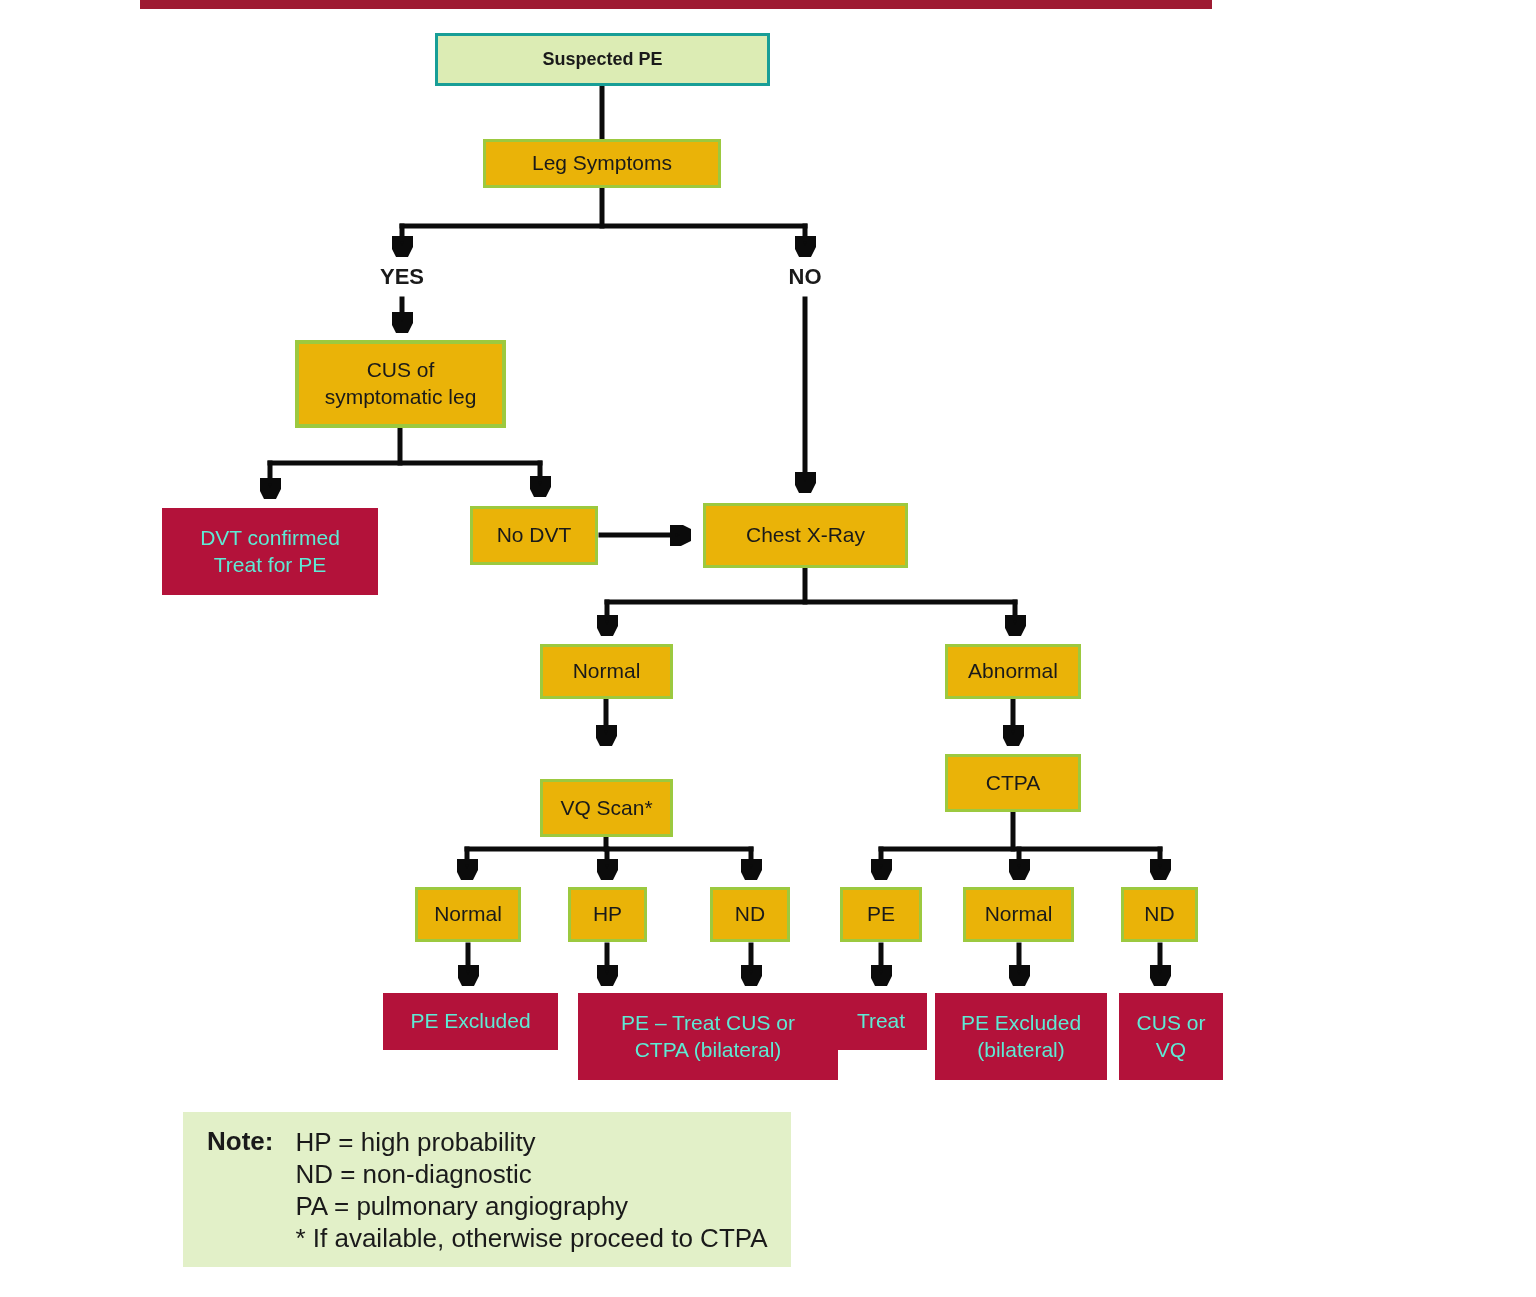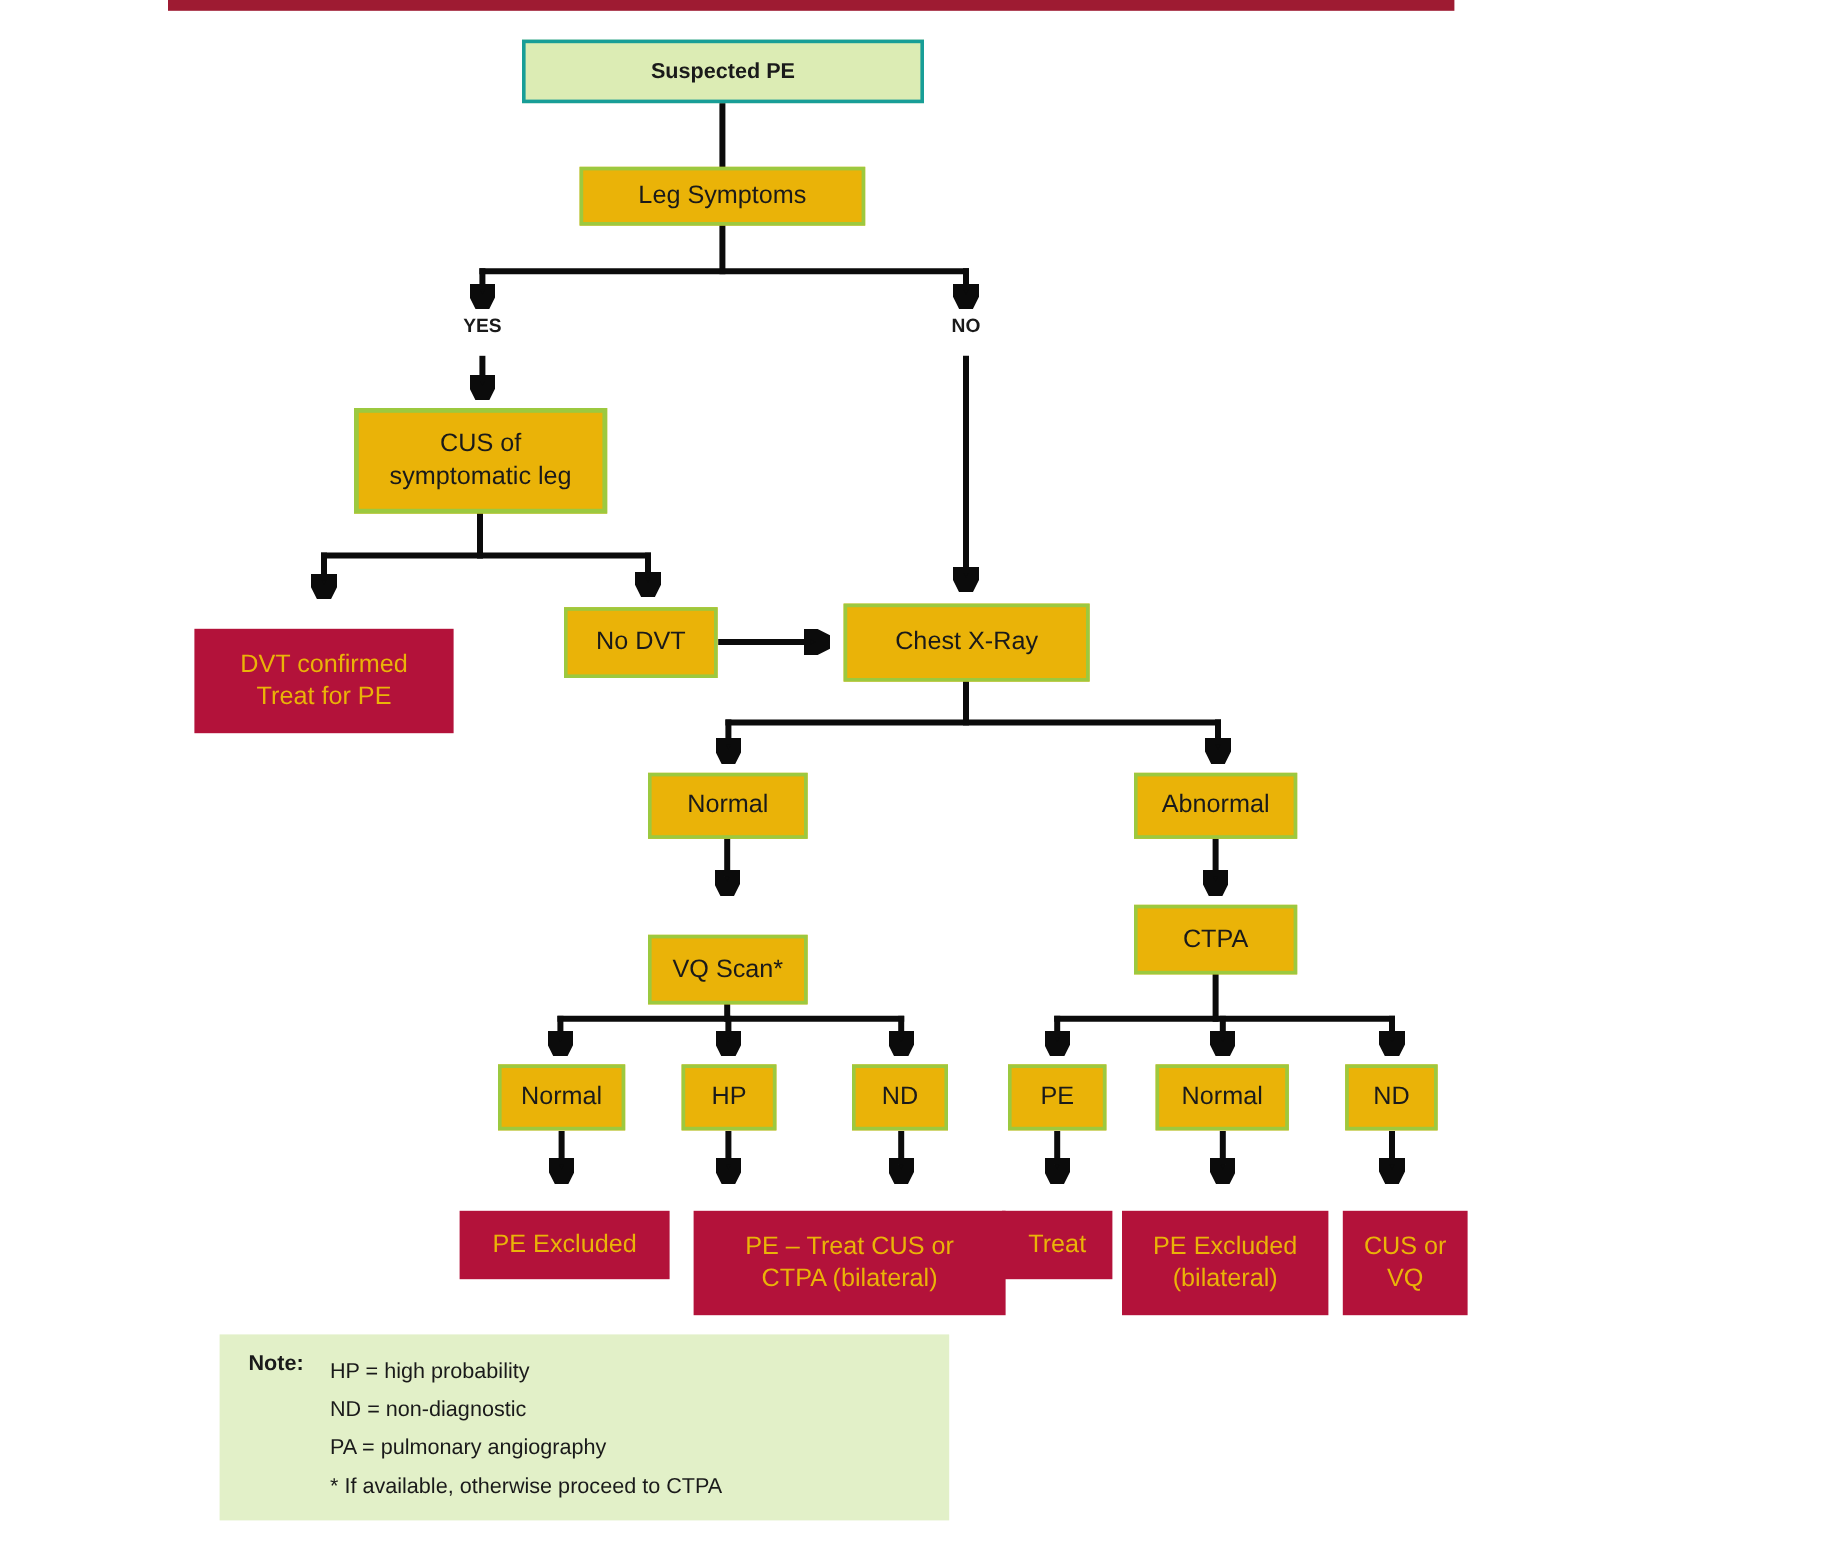--- a/index.html
+++ b/index.html
@@ -11,28 +11,28 @@
   svg.connectors{position:absolute;left:0;top:0;width:1536px;height:1297px;}
   svg.connectors line, svg.connectors path{stroke:#0b0b0b;stroke-width:5;fill:none;stroke-linecap:square;}
   .node{
     position:absolute;box-sizing:border-box;background:#eab308;
     border:3px solid #9cc93f;display:flex;flex-direction:column;
     align-items:center;justify-content:center;text-align:center;
     font-size:21px;line-height:1.28;
   }
   .node.start{background:#dcecb4;border:3px solid #189e97;font-weight:bold;font-size:18px;}
   .node.thick{border-width:4px;}
-  .node.red{background:#b3123a;border:none;color:#eab308;margin-top:16px;}
+  .node.red{background:#b3123a;border:none;color:#5eead4;}
   .branch-label{
-    position:absolute;transform:translateX(-50%);font-weight:bold;font-size:16px;
+    position:absolute;transform:translateX(-50%);font-weight:bold;font-size:22px;
   }
   .note{
     position:absolute;left:183px;top:1112px;width:608px;height:155px;
     background:#e2f0c8;box-sizing:border-box;display:flex;align-items:flex-start;
-    padding:14px 4px 0 24px;font-size:18px;
+    padding:14px 4px 0 24px;font-size:26px;
   }
   .note .heading{font-weight:bold;margin-right:22px;white-space:nowrap;}
   .note .lines div{line-height:32px;}
 </style>
 </head>
 <body>
 
 <div class="stage">
 
   <div class="topbar"></div>

